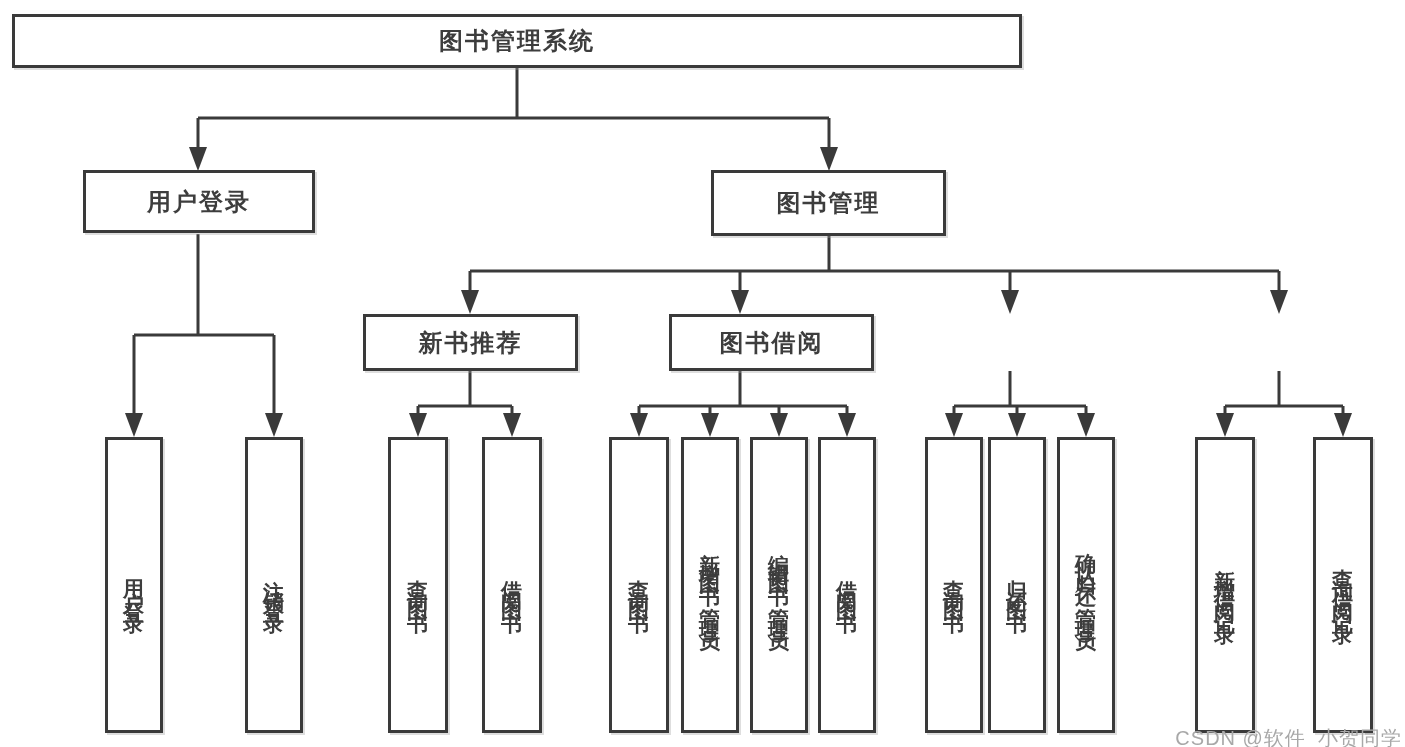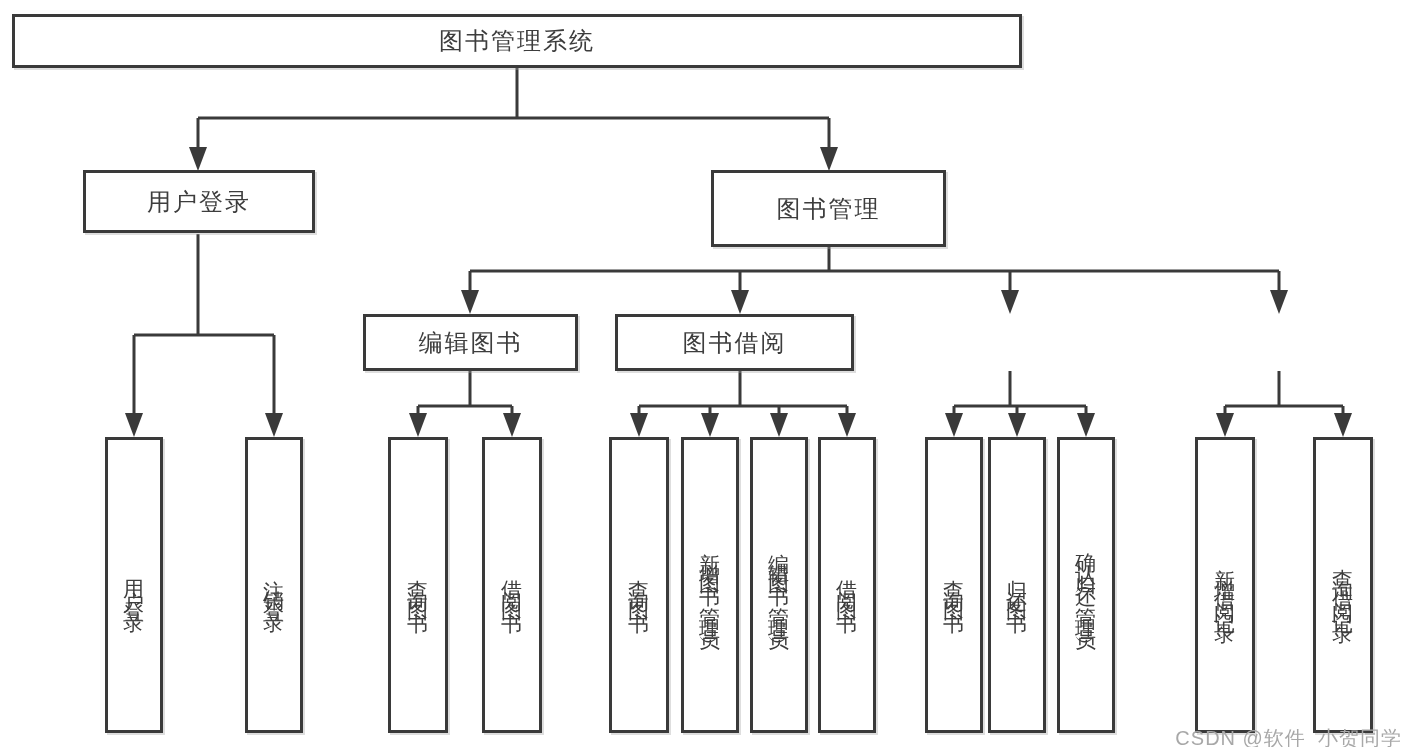--- a/index.html
+++ b/index.html
@@ -25,20 +25,21 @@
     position: absolute;
     box-sizing: border-box;
     background: #ffffff;
     border: 3px solid #3a3a3a;
     box-shadow: 2px 2px 0 rgba(160,160,160,0.35);
     display: flex;
     align-items: center;
     justify-content: center;
     z-index: 2;
     color: #3d3d3d;
+    font-weight: bold;
   }
   .box.header span {
     font-size: 24px;
     letter-spacing: 2px;
     white-space: nowrap;
   }
   .box.leaf span {
     writing-mode: vertical-rl;
     text-orientation: mixed;
     font-size: 21px;
@@ -112,28 +113,28 @@
     </g>
   </svg>
 
   <div class="box header" style="left:12px;top:14px;width:1010px;height:54px">
     <span>图书管理系统</span>
   </div>
 
   <div class="box header" style="left:83px;top:170px;width:232px;height:63px">
     <span>用户登录</span>
   </div>
-  <div class="box header" style="left:711px;top:170px;width:235px;height:77px">
+  <div class="box header" style="left:711px;top:170px;width:235px;height:66px">
     <span>图书管理</span>
   </div>
 
   <div class="box header" style="left:363px;top:314px;width:215px;height:57px">
-    <span>编辑图书</span>
+    <span>新书推荐</span>
   </div>
-  <div class="box header" style="left:615px;top:314px;width:239px;height:57px">
+  <div class="box header" style="left:669px;top:314px;width:205px;height:57px">
     <span>图书借阅</span>
   </div>
 
   <div class="box leaf" style="left:105px;top:437px;width:58px;height:296px">
     <span>用户登录</span>
   </div>
   <div class="box leaf" style="left:245px;top:437px;width:58px;height:296px">
     <span>注销登录</span>
   </div>
 

